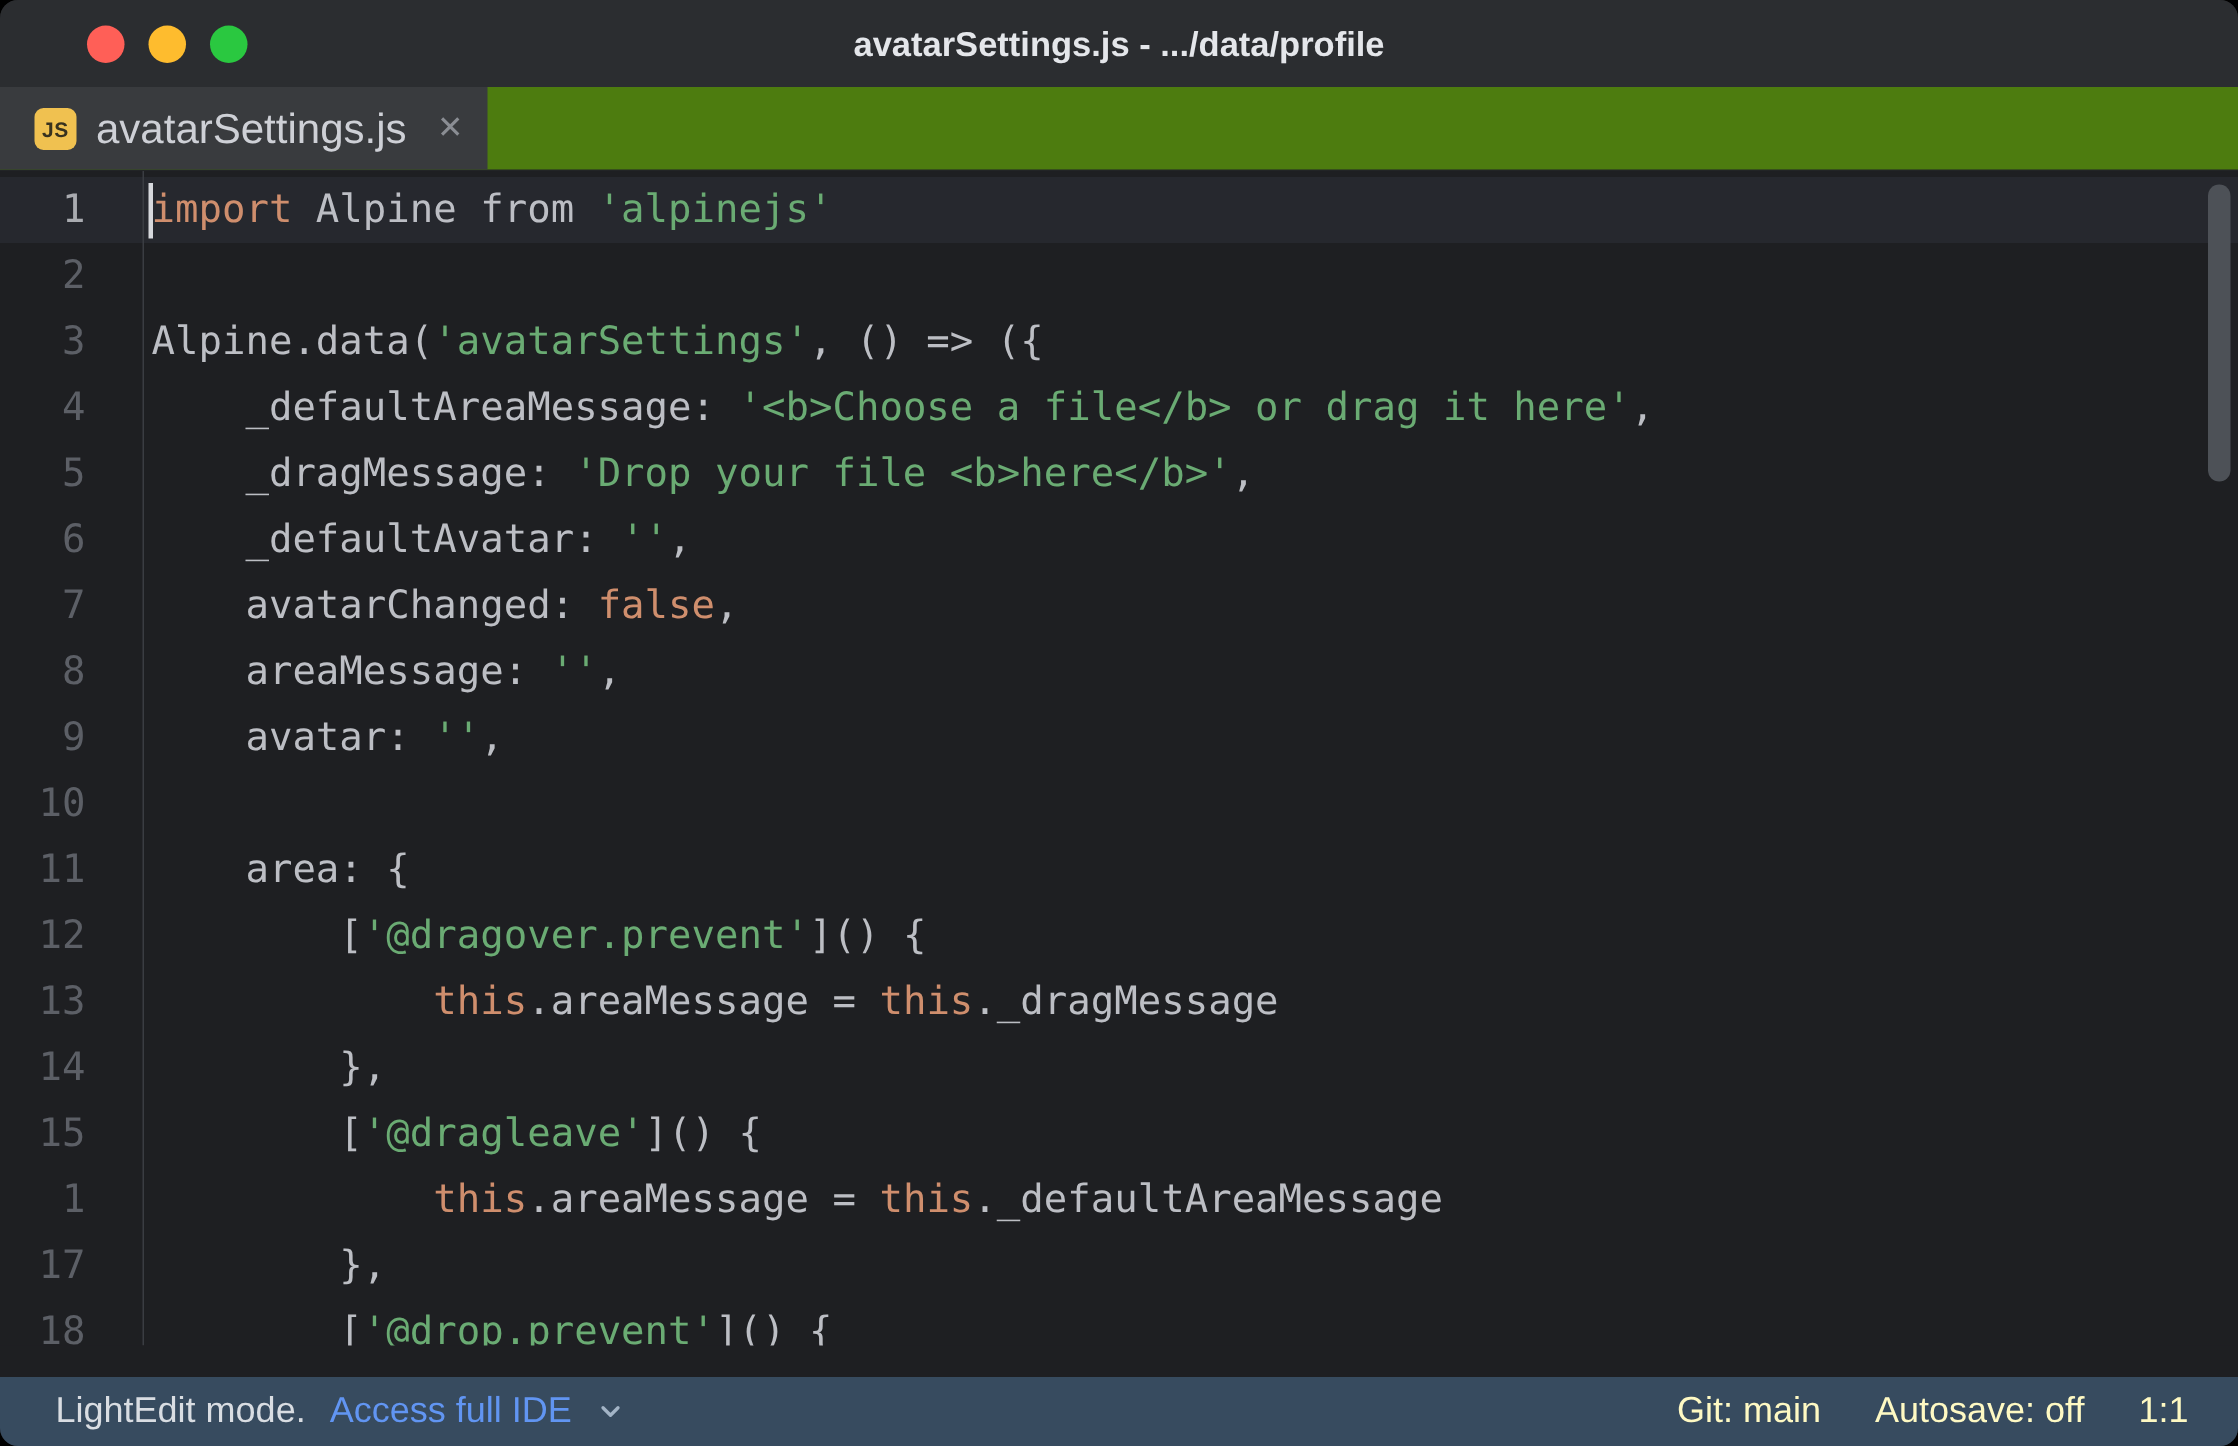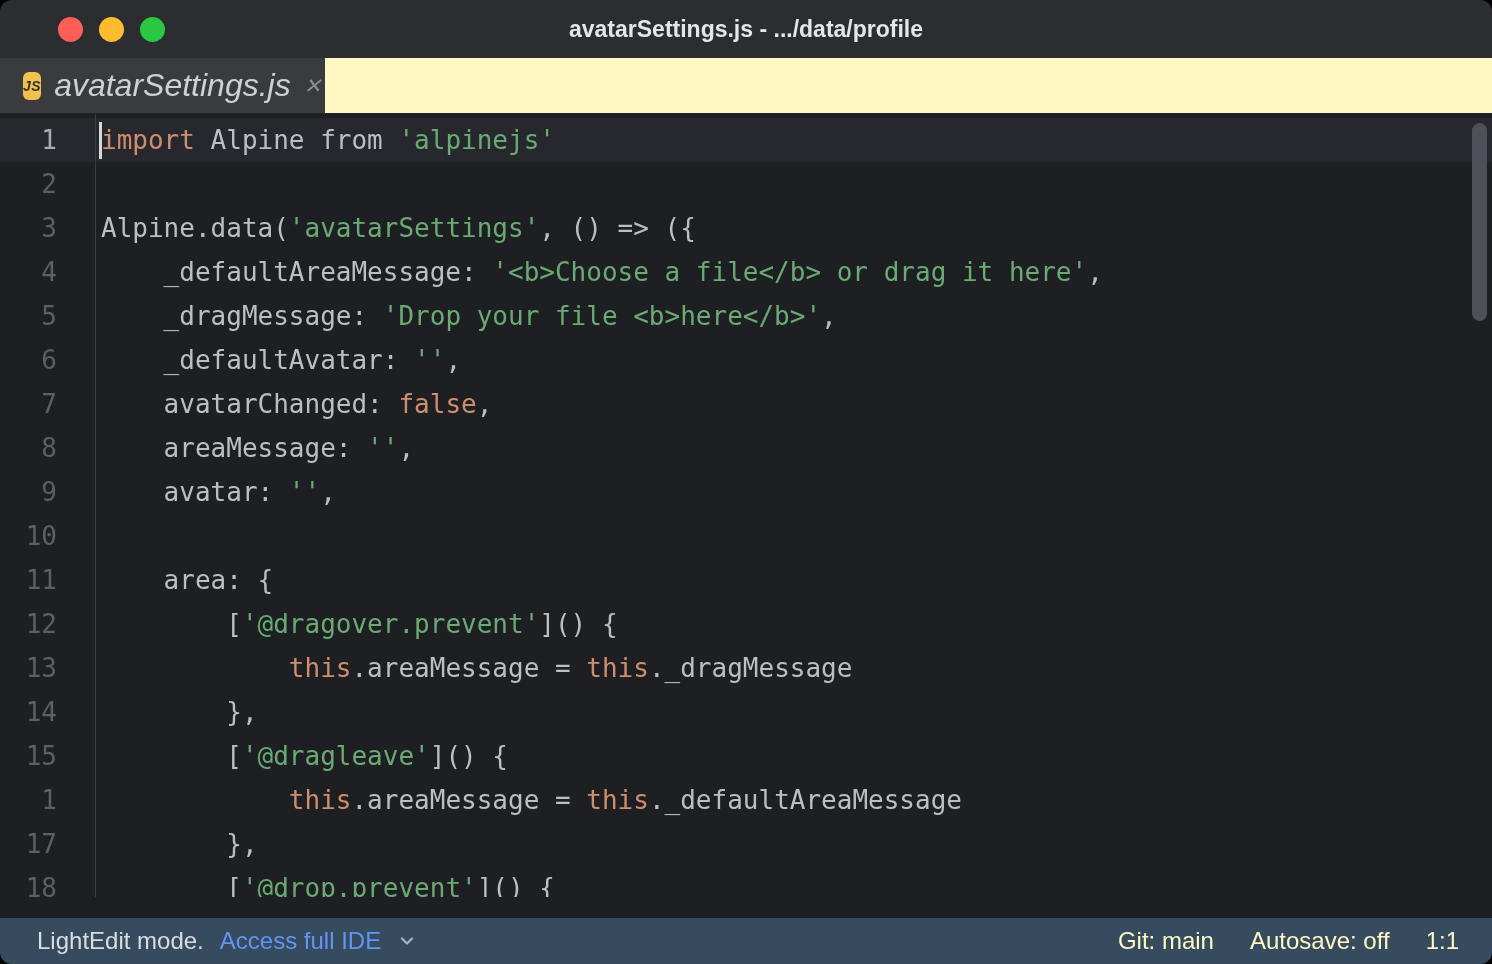--- a/index.html
+++ b/index.html
@@ -8,25 +8,25 @@
     background:#1e1f22;display:flex;flex-direction:column;
     font-family:"Liberation Sans",sans-serif;
   }
   
   .titlebar{flex:0 0 58px;background:#2b2d30;display:flex;align-items:center;position:relative;padding-left:43px;}
   .traffic{display:flex;gap:16px;padding-left:15px;}
   .tl{width:25px;height:25px;border-radius:50%;}
   .tl.red{background:#ff5f57}.tl.yellow{background:#febc2e}.tl.green{background:#2ac840}
   .title{position:absolute;left:0;right:0;text-align:center;font-size:23px;font-weight:600;color:#e4e6ea;pointer-events:none;}
   
-  .tabbar{flex:0 0 55px;background:#fef9c3;display:flex;border-bottom:1px solid #222426;font-style:italic;}
+  .tabbar{flex:0 0 55px;background:#4d7c0f;display:flex;border-bottom:1px solid #222426;}
   .tab{width:325px;box-sizing:border-box;background:#393b3e;display:flex;align-items:center;padding:0 16px 0 23px;gap:13px;}
   .jsicon{width:28px;height:28px;border-radius:6px;background:var(--js-icon-bg,#f0c150);
     color:#38321f;font-weight:700;font-size:14px;display:flex;align-items:center;justify-content:center;letter-spacing:.5px;}
-  .tablabel{font-size:32px;color:#ced0d6;flex:1;}
+  .tablabel{font-size:28px;color:#ced0d6;flex:1;}
   .tabclose{color:#8a8d93;font-size:21px;line-height:1;}
   
   .editor{flex:1;position:relative;background:#1e1f22;overflow:hidden;padding-top:4px;}
   .gutter-sep{position:absolute;left:95px;top:0;bottom:0;width:1px;background:#3a3d42;z-index:3;}
   .code-row{height:44px;line-height:44px;display:flex;position:relative;
     font-family:"DejaVu Sans Mono",monospace;font-size:26px;}
   .code-row.active{background:#26282e;}
   .lnum{flex:0 0 95px;box-sizing:border-box;text-align:right;padding-right:38px;color:#5c5f66;}
   .code-row.active .lnum{color:#a9abb0;}
   .lcode{white-space:pre;padding-left:6px;}

